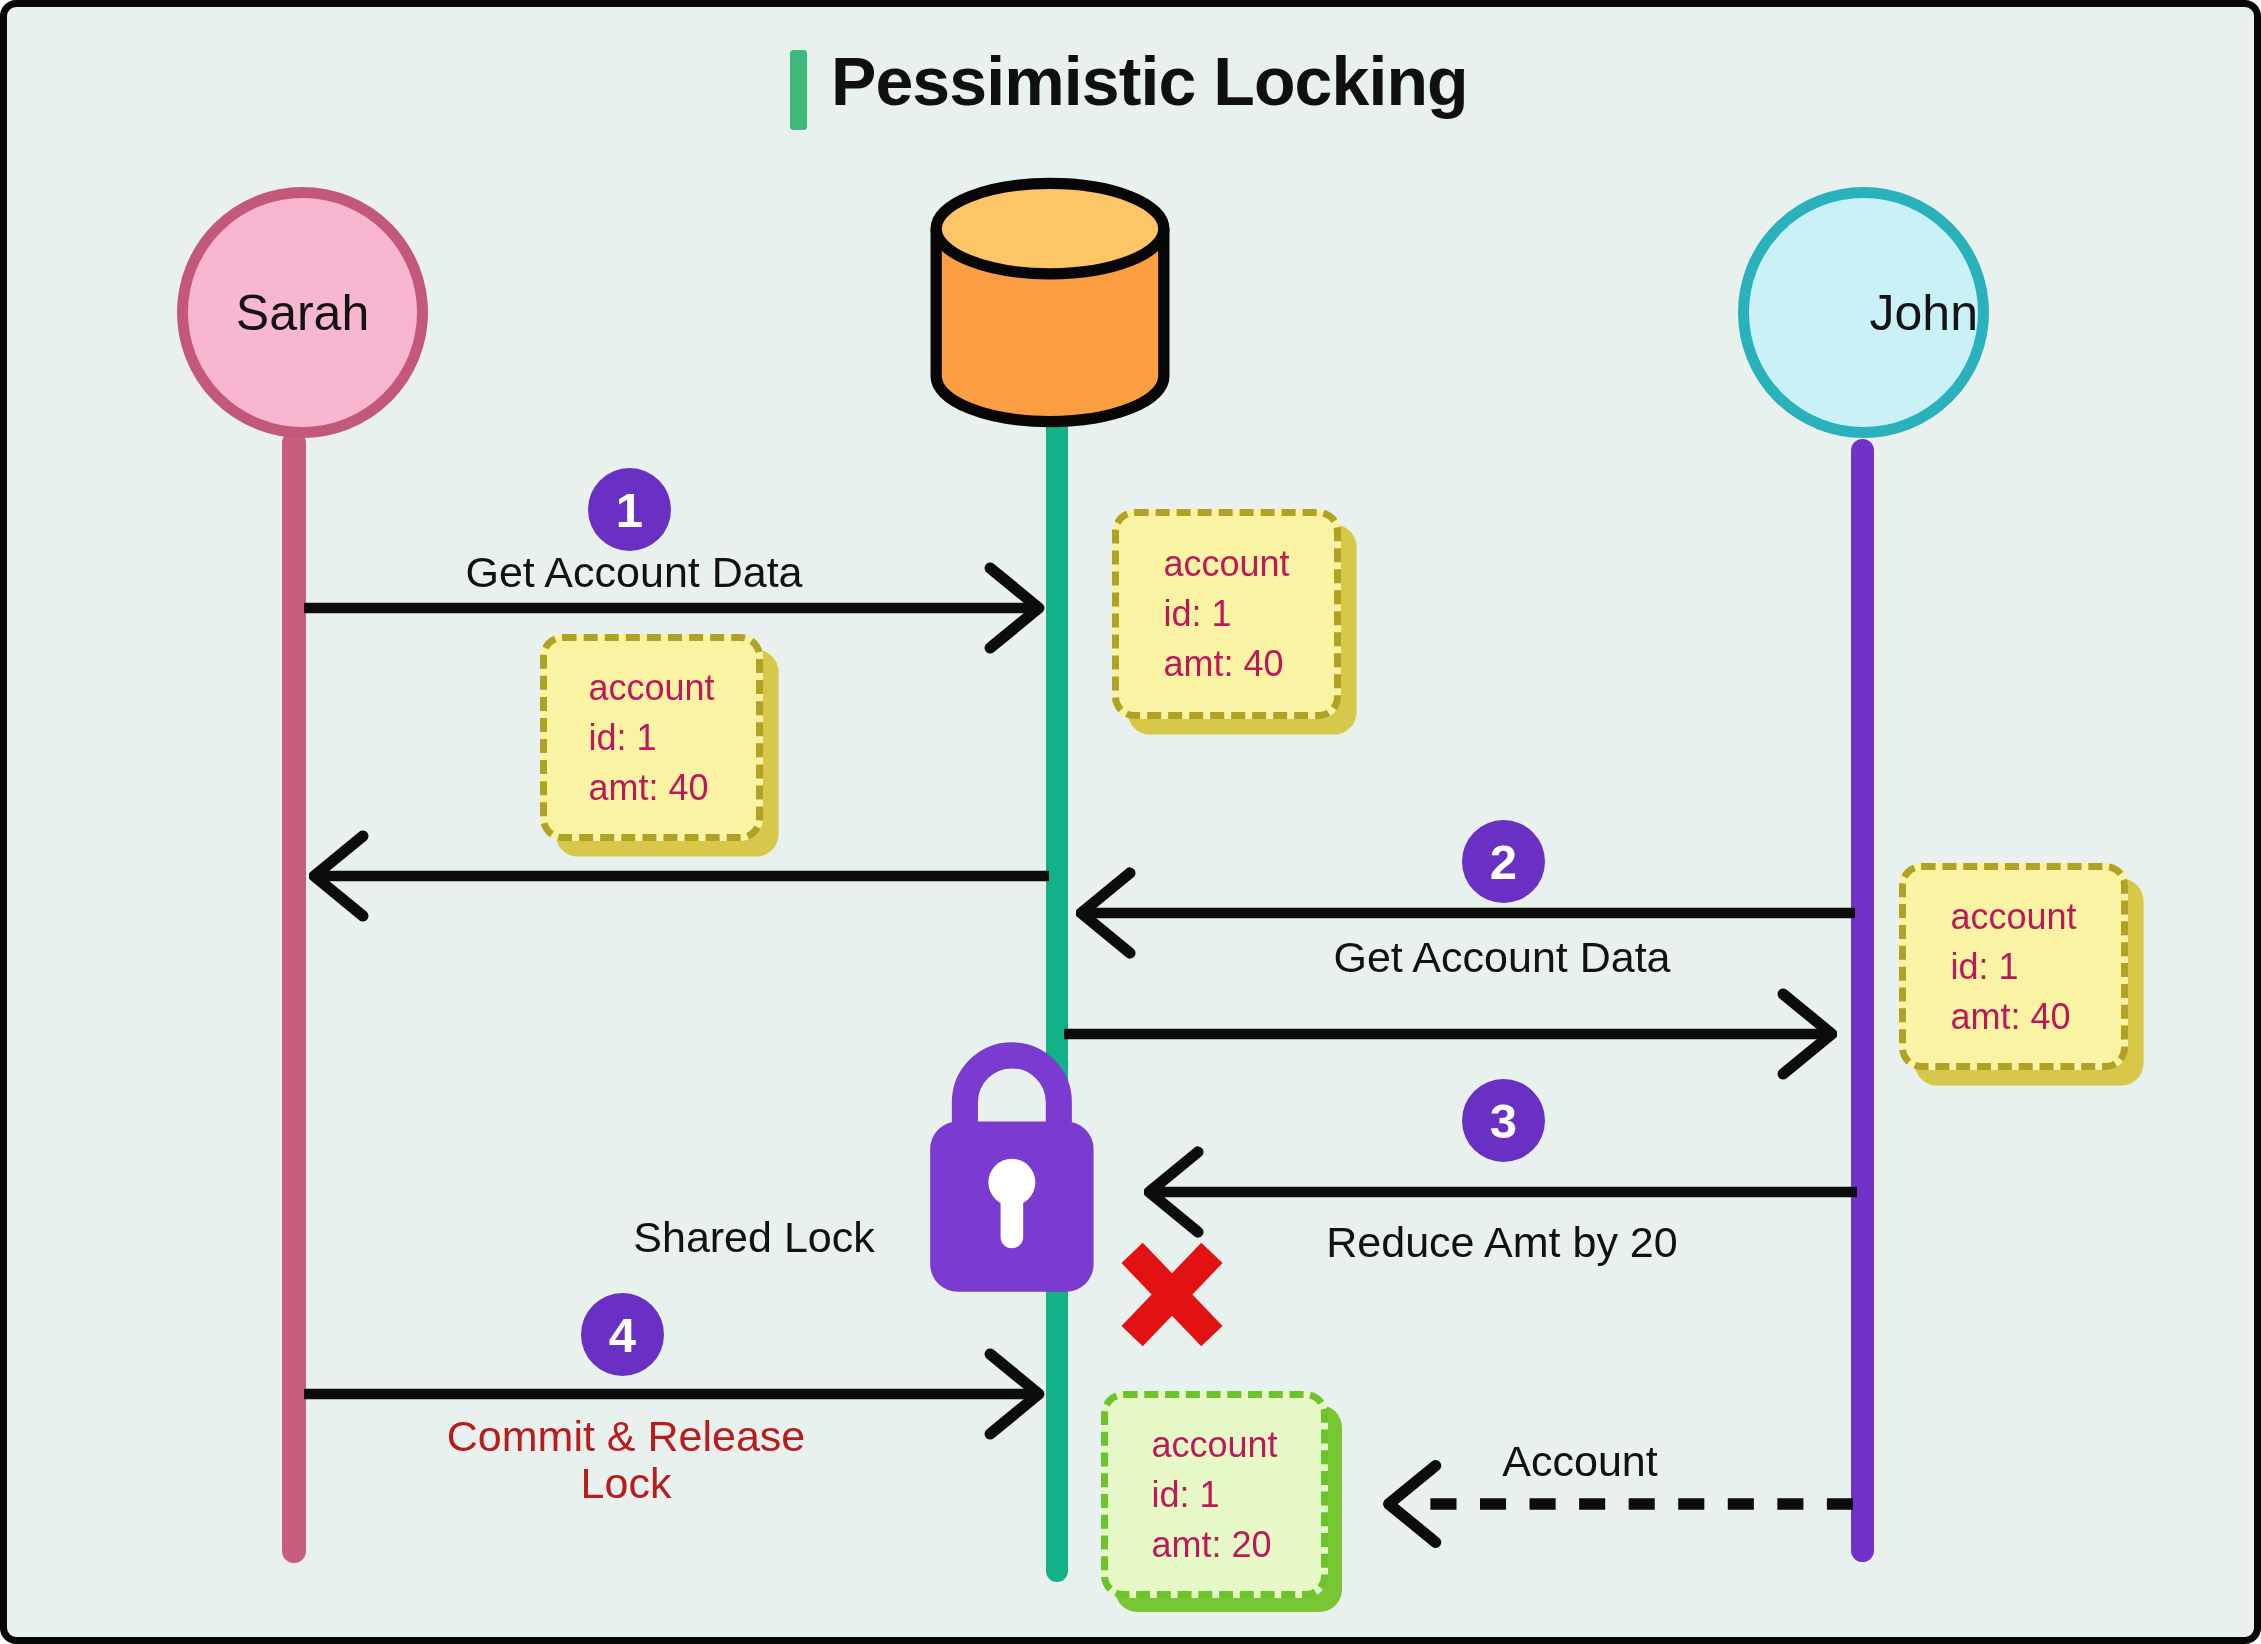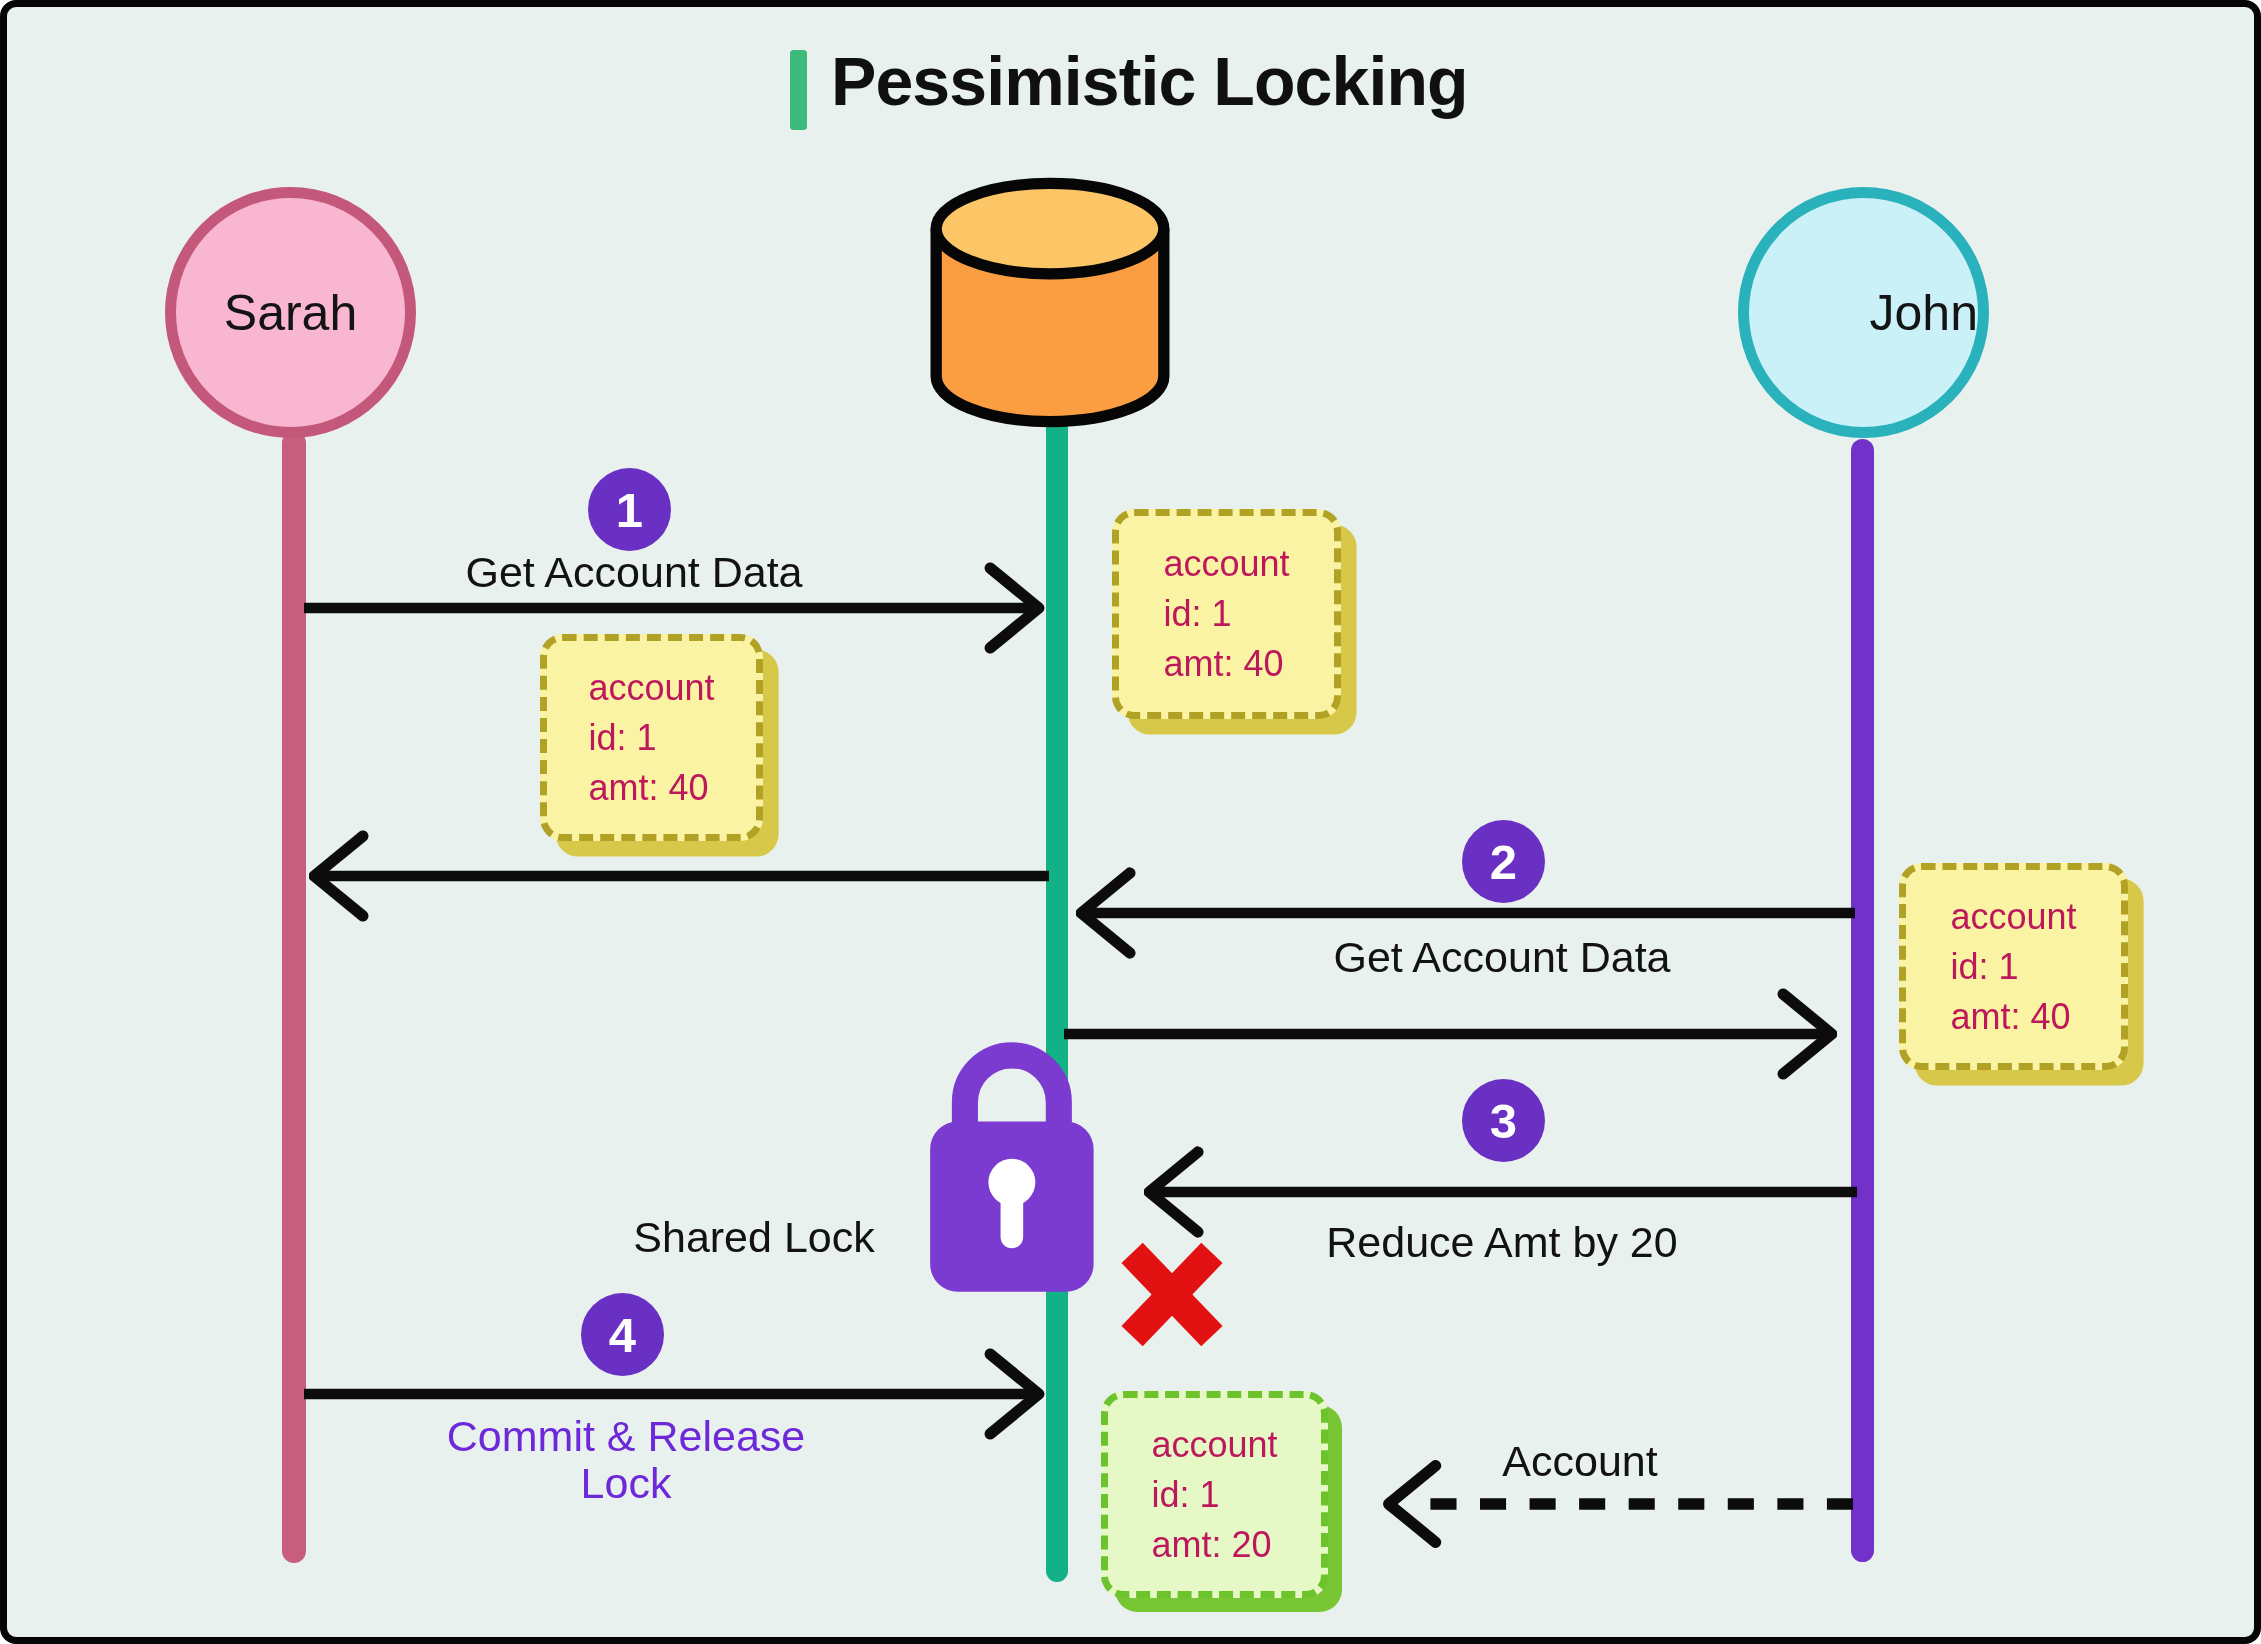--- a/index.html
+++ b/index.html
@@ -13,30 +13,30 @@
     overflow:hidden;
     font-family:"Liberation Sans", sans-serif;
     color:#141414;
   }
   .abs{position:absolute;}
   
   .title-bar{left:783px;top:43px;width:16.5px;height:80px;background:#3eba7d;border-radius:3.5px;}
   .title{left:824px;top:35px;font-size:68px;font-weight:800;letter-spacing:-0.9px;color:#101010;white-space:nowrap;}
   
   .actor{width:229px;height:229px;border-radius:50%;display:flex;align-items:center;justify-content:center;font-size:50px;}
-  .actor-sarah{left:158px;top:180px;background:#f8b6d1;border:11.3px solid #c4587a;}
+  .actor-sarah{left:170px;top:180px;background:#f8b6d1;border:11.3px solid #c4587a;}
   .actor-john{left:1731px;top:180px;background:#c9f1f7;border:11.3px solid #29b1bc;justify-content:flex-end;}
   
   .lifeline{border-radius:12px;}
   .ll-sarah{left:275px;top:424px;width:23.5px;height:1132px;background:#c85e7e;}
   .ll-db{left:1039px;top:405px;width:22px;height:1170px;background:#12b286;}
   .ll-john{left:1844px;top:432px;width:22.6px;height:1123px;background:#7231c8;}
   
   .msg{font-size:43px;font-weight:500;color:#121212;white-space:nowrap;transform:translateX(-50%);}
-  .msg2{font-size:43px;font-weight:500;color:#6d28d9;text-align:center;line-height:47px;transform:translateX(-50%);}
+  .msg2{font-size:43px;font-weight:500;color:#b91c1c;text-align:center;line-height:47px;transform:translateX(-50%);}
   
   .badge{width:83px;height:83px;border-radius:50%;background:#6a2fc3;color:#ffffff;
          display:flex;align-items:center;justify-content:center;font-size:49px;font-weight:700;}
   
   .note{box-sizing:border-box;border-radius:22.6px;display:flex;align-items:center;justify-content:center;
         font-size:36px;line-height:50px;color:#be185d;}
   .note-yellow{background:#faf3a3;border:7.8px dashed #b1a125;box-shadow:15.6px 15.6px 0 #d8c84a;}
   .note-green{background:#e5f8c6;border:7.8px dashed #6cc32b;box-shadow:14px 14px 0 #79c634;}
   .n-db{left:1105px;top:502px;width:229px;height:210px;}
   .n-sarah{left:533px;top:627px;width:223px;height:207px;}

